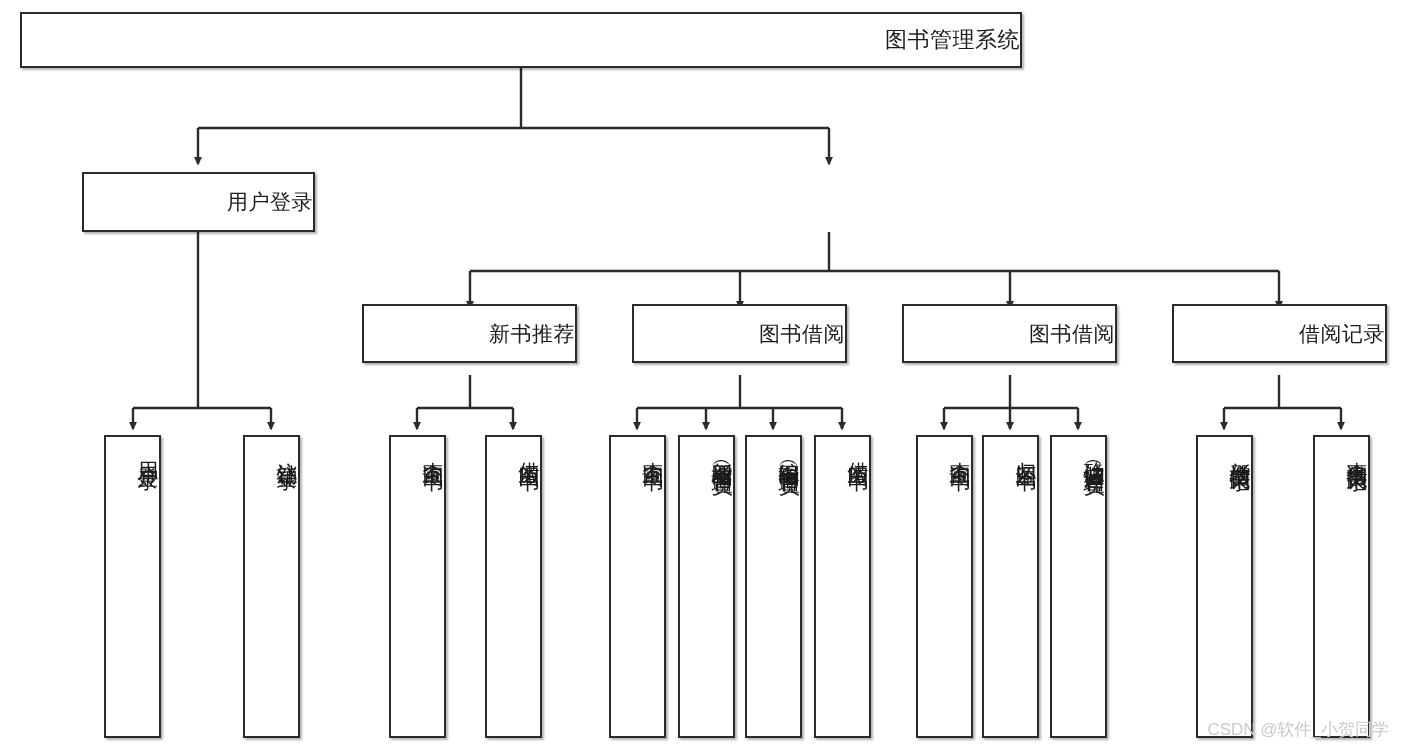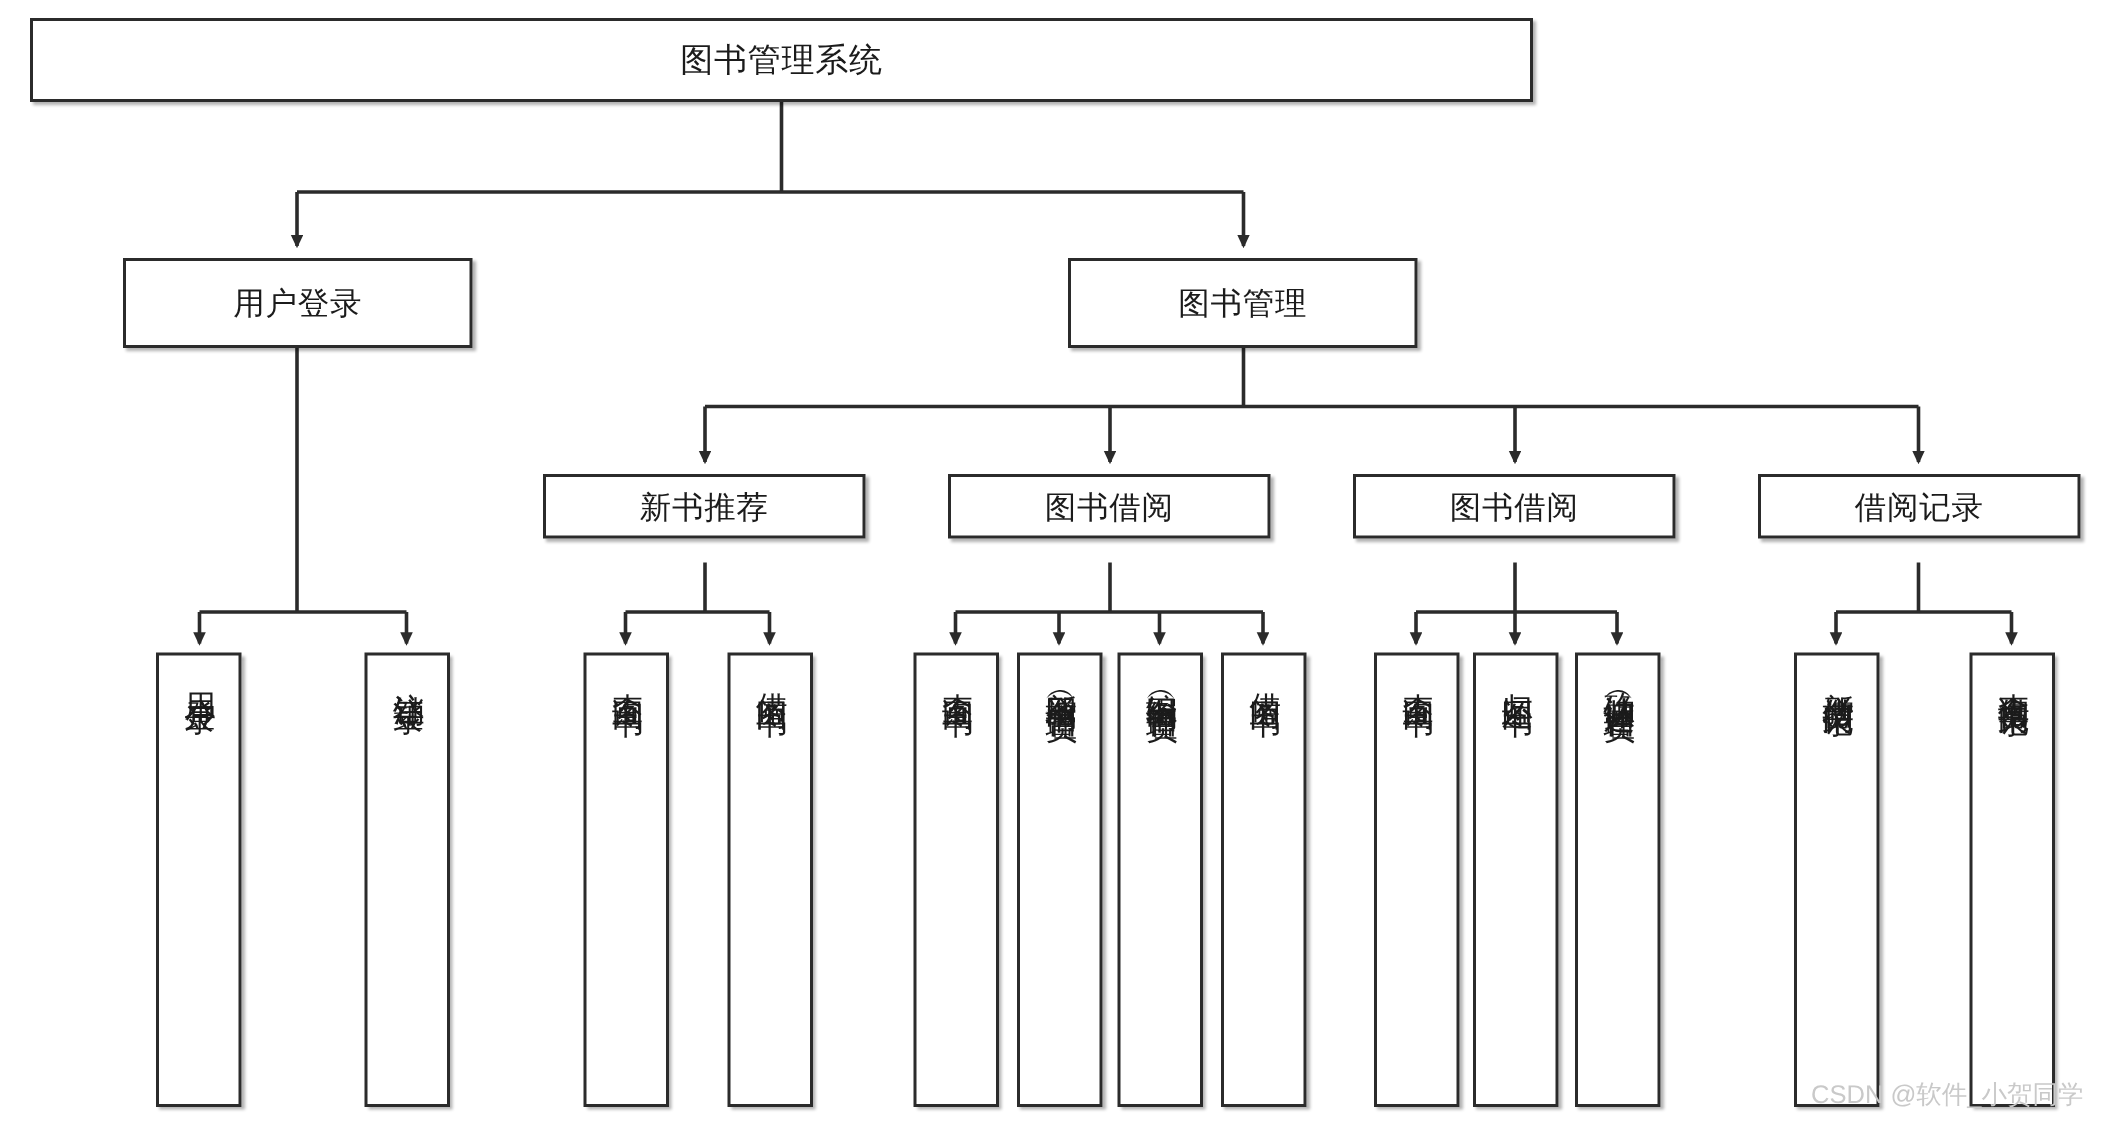--- a/index.html
+++ b/index.html
@@ -26,21 +26,21 @@
     pointer-events: none;
   }
   .node {
     position: absolute;
     box-sizing: border-box;
     background: #ffffff;
     border: 2px solid #2b2b2b;
     box-shadow: 2px 2px 2px rgba(0,0,0,0.30);
     display: flex;
     align-items: center;
-    justify-content: center;
+    justify-content: flex-end;
     color: #1b1b1b;
   }
   .node-label {
     display: block;
     text-align: center;
     letter-spacing: 0.5px;
     white-space: nowrap;
   }
   
   .node.level-root {
@@ -57,22 +57,22 @@
     width: 233px;
     height: 60px;
     top: 172px;
   }
   .node.level-1 .node-label {
     font-size: 21px;
   }
   
   .node.level-2 {
     width: 215px;
-    height: 43px;
-    top: 316px;
+    height: 59px;
+    top: 304px;
   }
   .node.level-2 .node-label {
     font-size: 21px;
   }
   
   .node.leaf {
     width: 57px;
     top: 435px;
     height: 303px;
     align-items: flex-start;
@@ -157,23 +157,20 @@
     </g>
   </svg>
 
   <div class="node level-root">
     <span class="node-label">图书管理系统</span>
   </div>
 
   <div class="node level-1" style="left:82px;">
     <span class="node-label">用户登录</span>
   </div>
-  <div class="node level-1" style="left:712px;">
-    <span class="node-label">图书管理</span>
-  </div>
 
   <div class="node level-2" style="left:362px;">
     <span class="node-label">新书推荐</span>
   </div>
   <div class="node level-2" style="left:632px;">
     <span class="node-label">图书借阅</span>
   </div>
   <div class="node level-2" style="left:902px;">
     <span class="node-label">图书借阅</span>
   </div>

